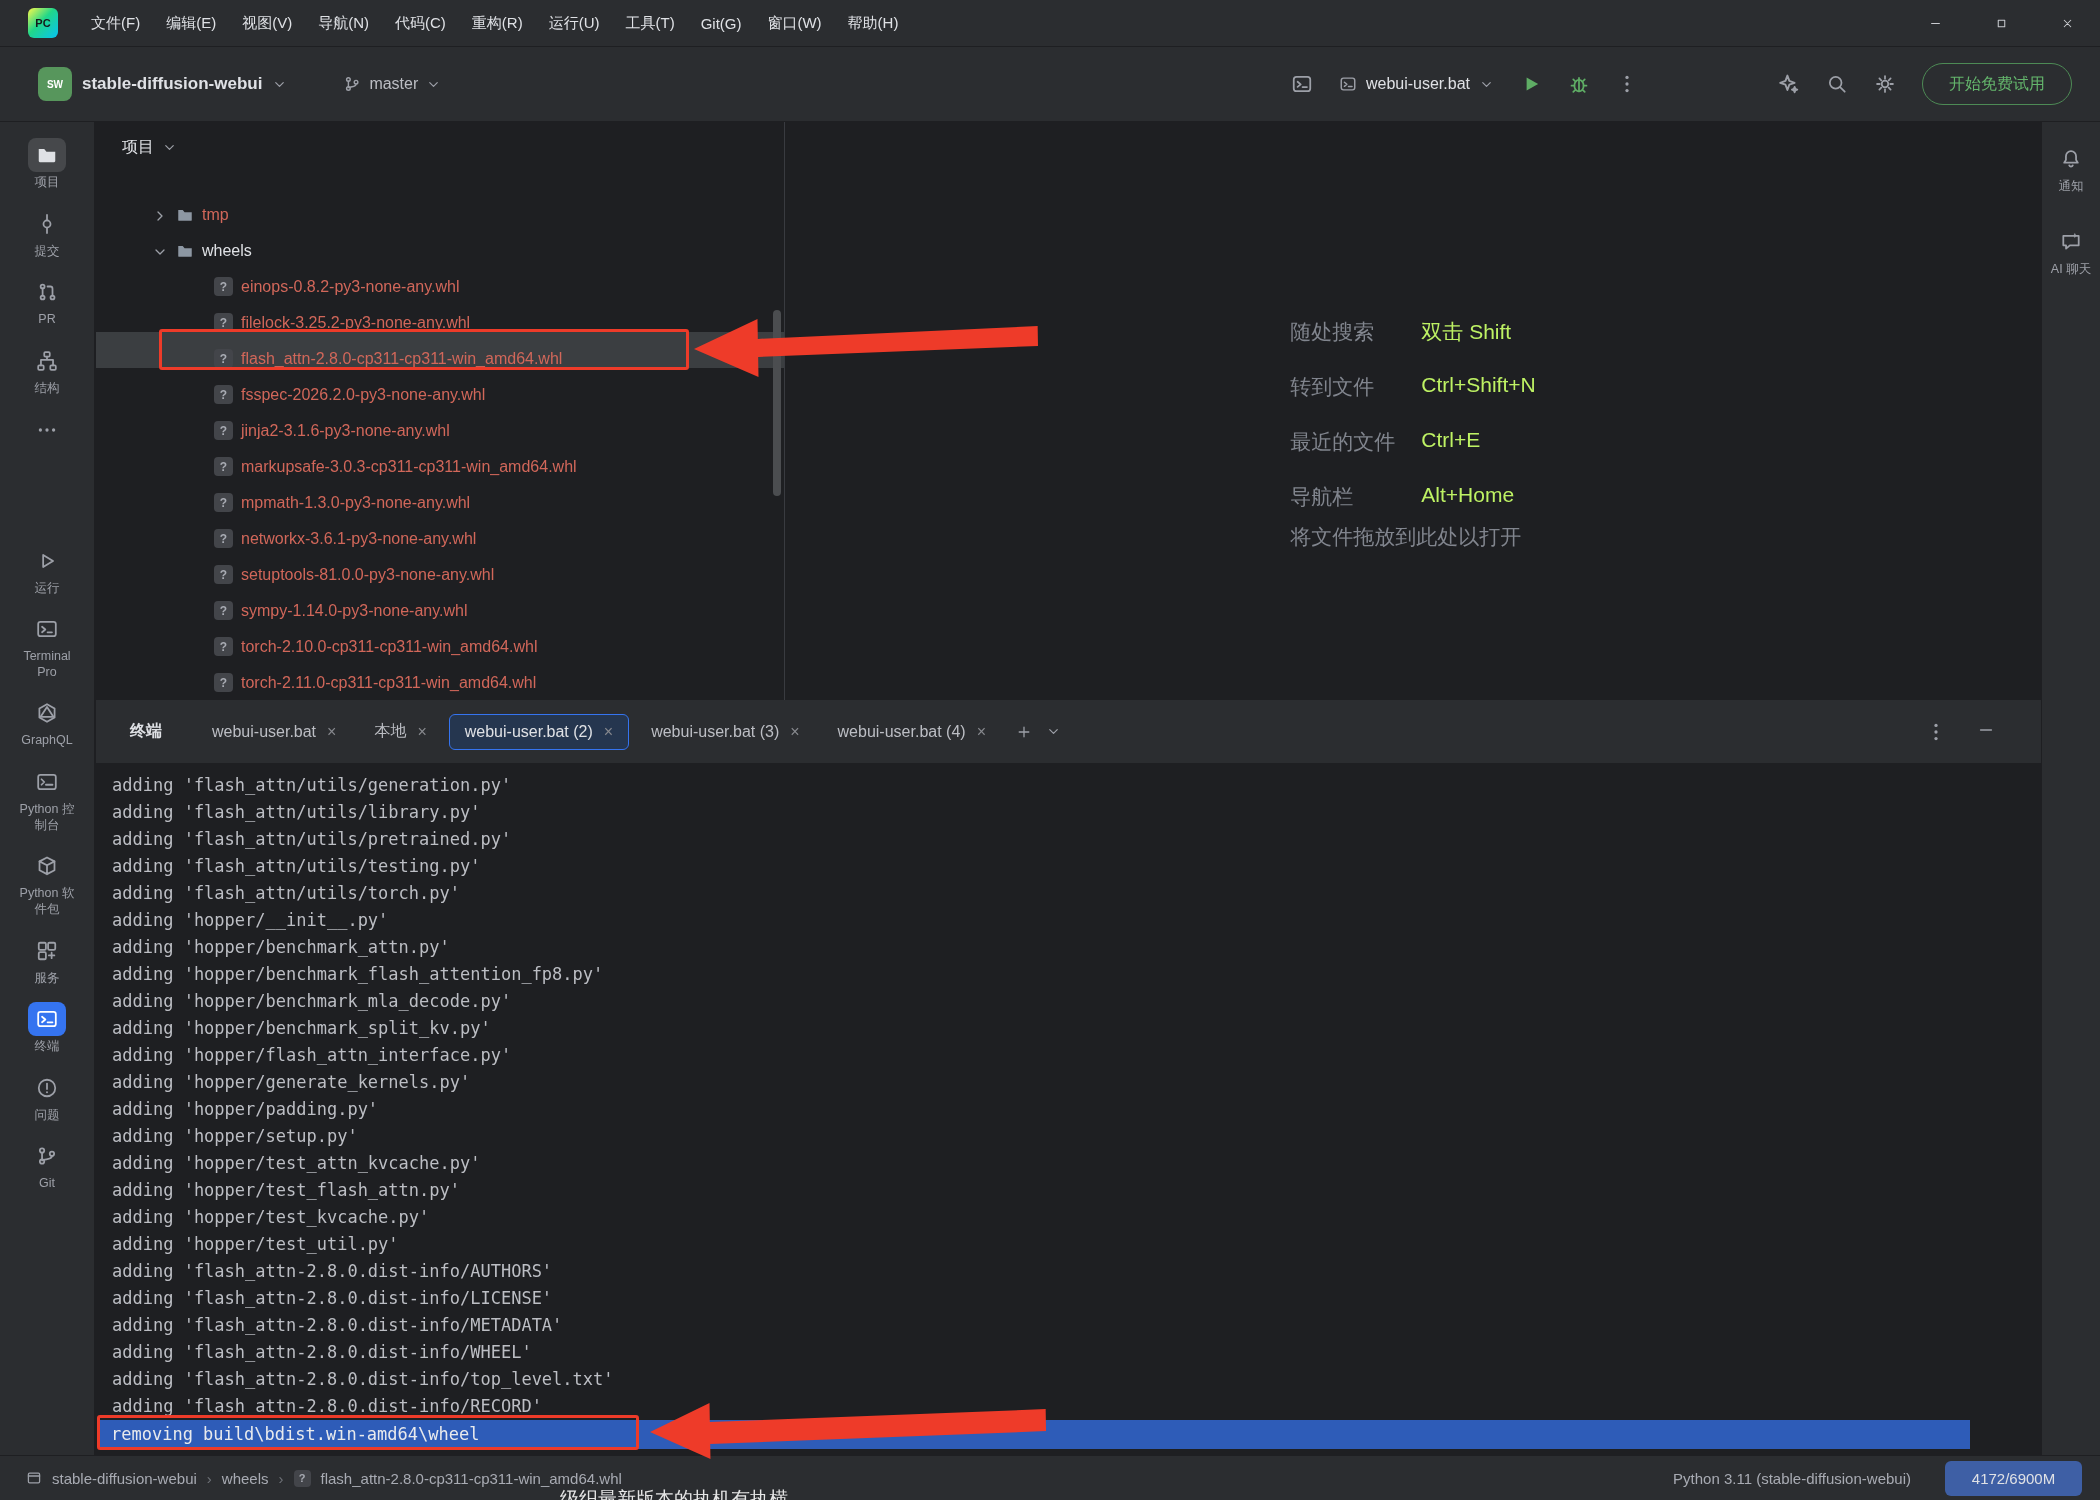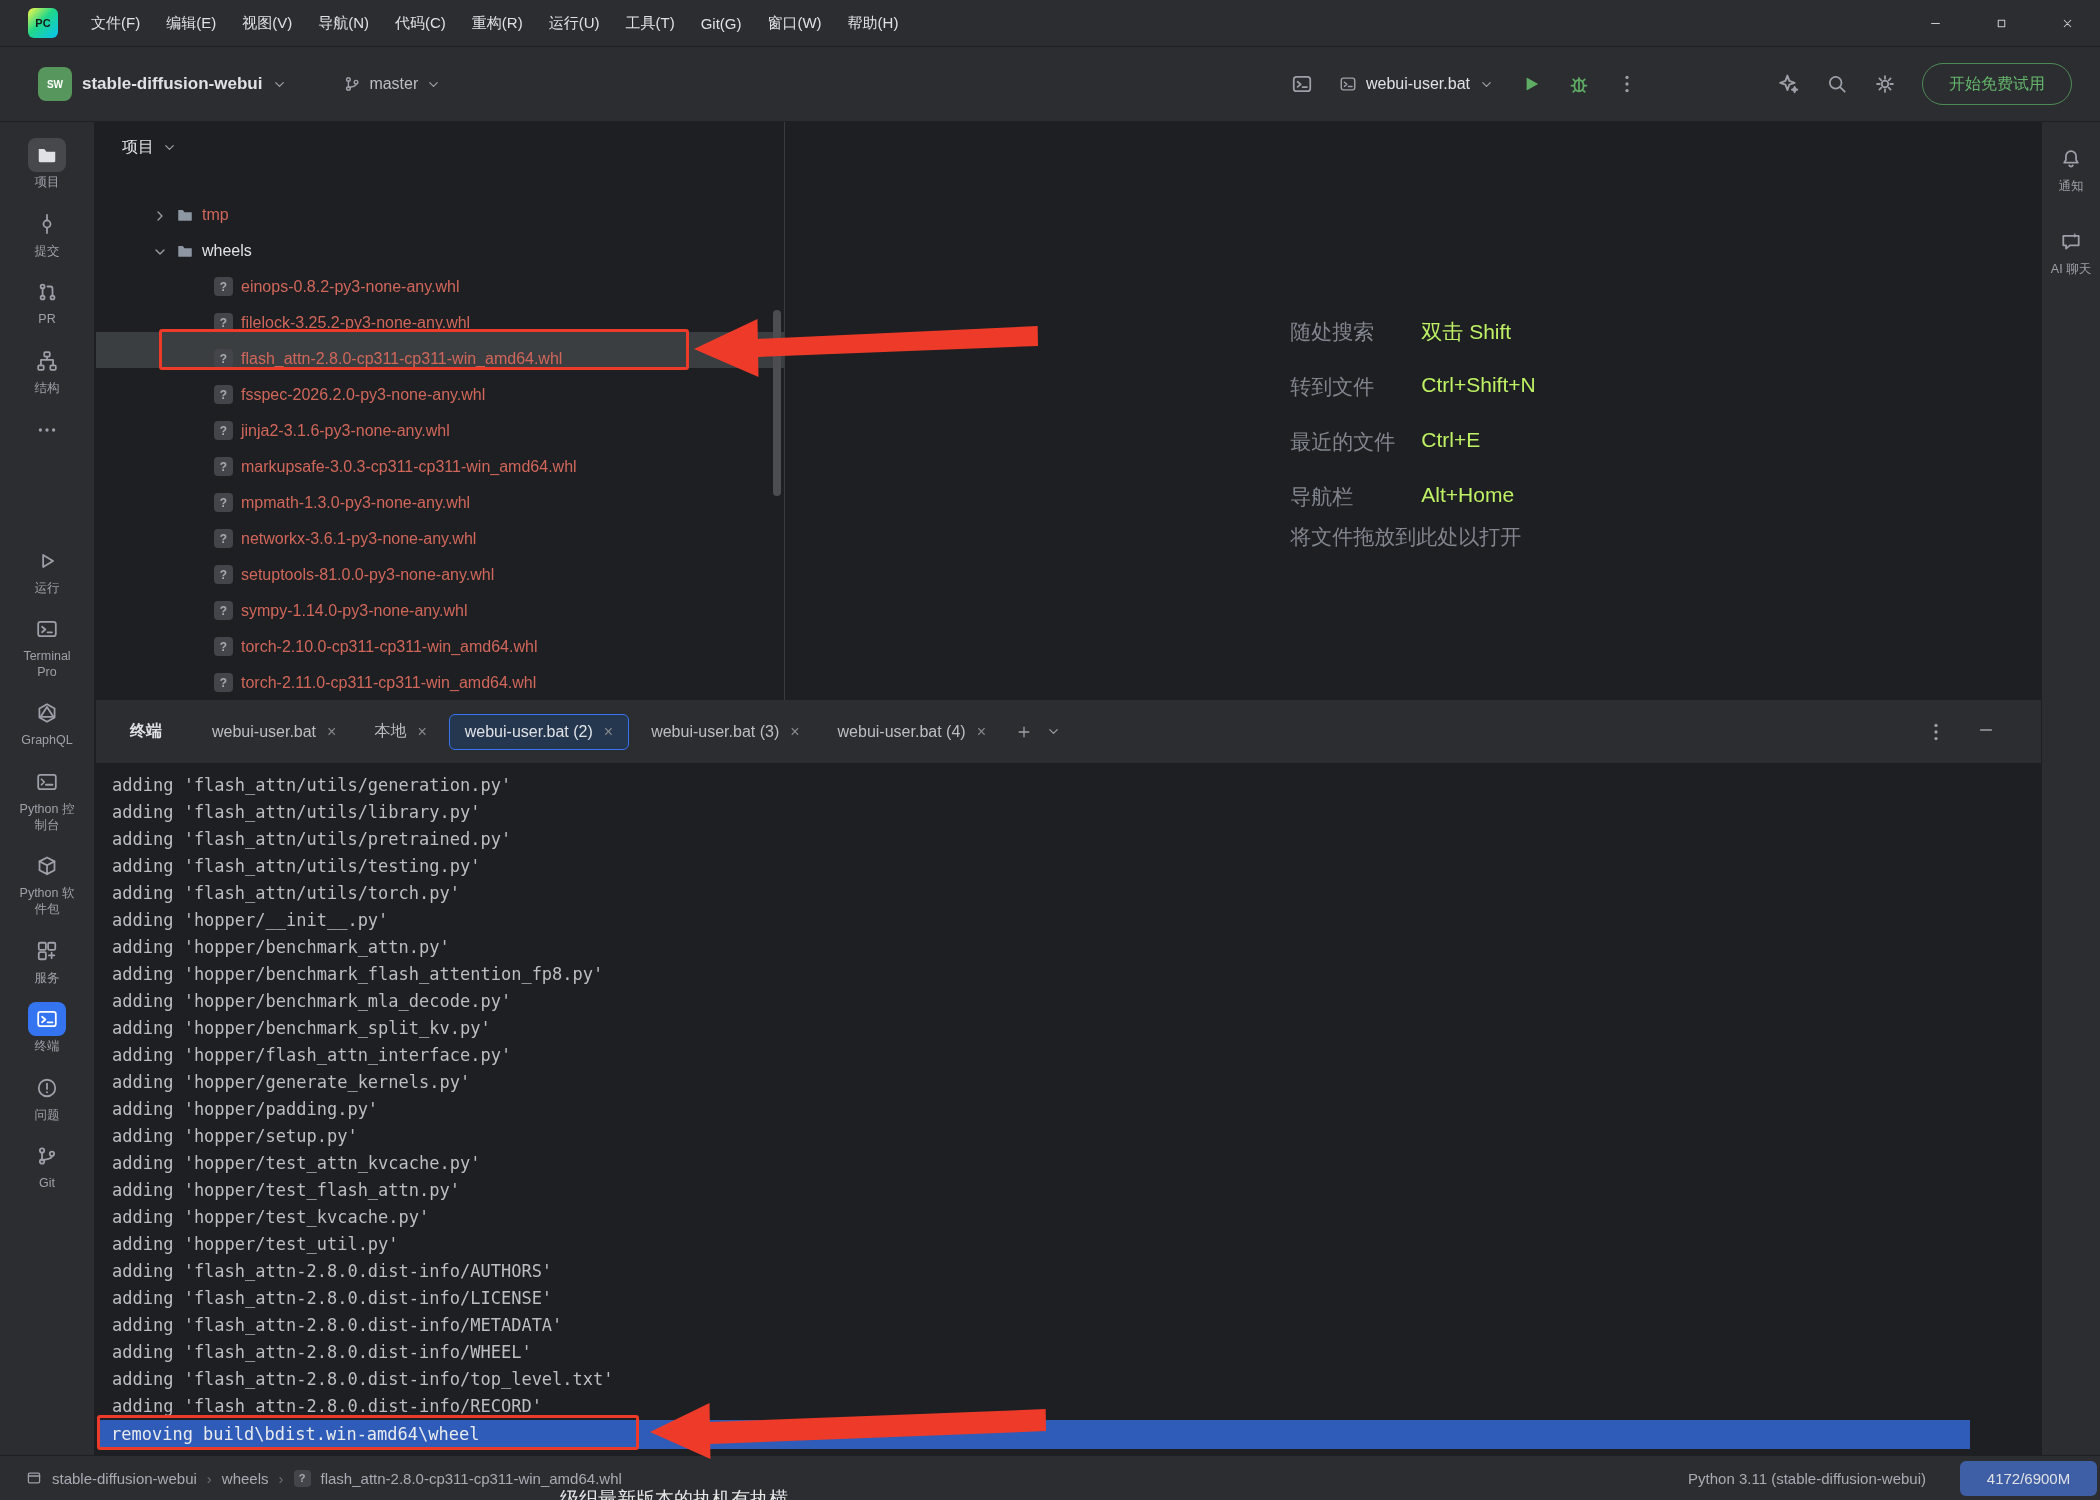--- a/index.html
+++ b/index.html
@@ -77,21 +77,21 @@
   .term-body{padding-top:8px;font-family:"DejaVu Sans Mono",monospace;font-size:17px;line-height:27px;color:#bcbec4}
   .term-line{padding-left:16px;white-space:pre;height:27px}
   .term-line.hl{background:#2e5cb8;color:#e8eaed;width:1872px;height:29px;display:flex;align-items:center;margin-left:2px;padding-left:13px}
 
   
   .statusbar{position:absolute;left:0;top:1455px;width:2100px;height:45px;background:#2b2d30;border-top:1px solid #1e1f22;display:flex;align-items:center;padding-left:26px;font-size:15px;color:#a8abb3}
   .sb-crumbs{display:flex;align-items:center;gap:10px}
   .sb-sep{color:#6f7278}
   .sb-right{margin-left:auto;display:flex;align-items:center;height:100%}
   .sb-python{margin-right:34px;color:#a8abb3}
-  .mem-chip{height:35px;width:137px;background:#3e5fa5;border-radius:6px;color:#dfe1e5;display:flex;align-items:center;justify-content:center;font-size:15px;margin-right:3px}
+  .mem-chip{height:35px;width:137px;background:#3e5fa5;border-radius:6px;color:#dfe1e5;display:flex;align-items:center;justify-content:center;font-size:15px;margin-right:18px}
   .toast-clip{position:absolute;left:560px;top:1486px;height:14px;overflow:hidden;font-size:19px;color:#e5e5e5;z-index:6;white-space:nowrap}
 
   
   .anno-box{position:absolute;border:3px solid #ee3b29;border-radius:3px;z-index:9;pointer-events:none}
   #anno-box1{left:159px;top:329px;width:530px;height:41px}
   #anno-box2{left:97px;top:1415px;width:542px;height:35px}
   .arrow{position:absolute;z-index:9;pointer-events:none}
 </style>
 </head>
 <body>

